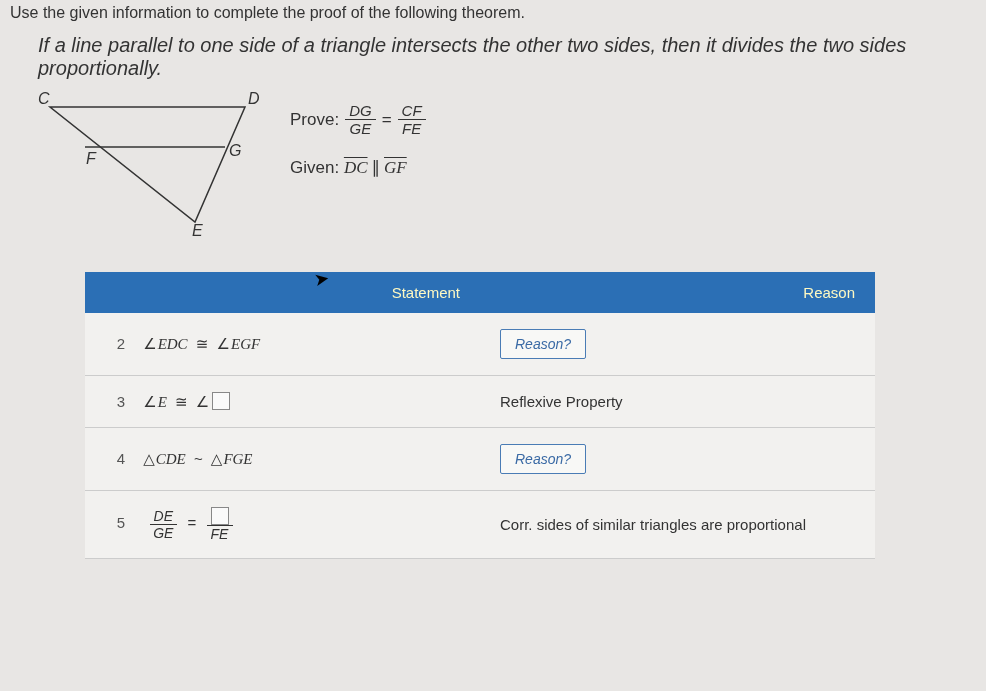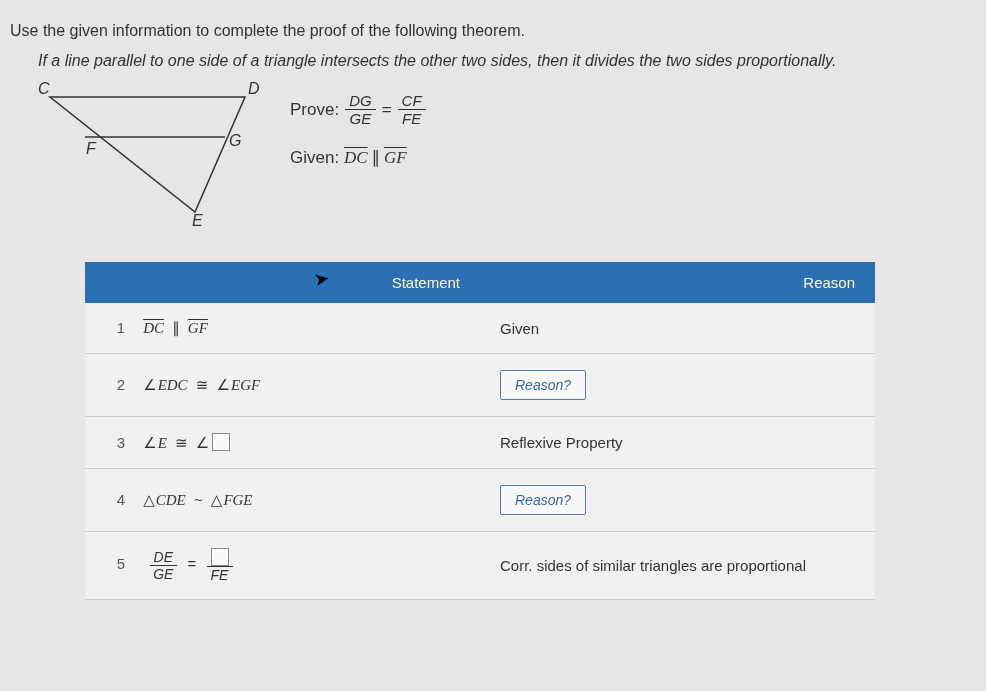--- a/index.html
+++ b/index.html
@@ -11,25 +11,25 @@
       overflow: hidden;
       color: #333;
     }
     .page {
       padding: 0 10px;
     }
     .instruction {
       font-size: 16px;
       color: #333;
       margin-bottom: 12px;
-      padding-top: 22px;
+      padding-top: 4px;
     }
     .theorem {
       font-style: italic;
-      font-size: 16px;
+      font-size: 20px;
       color: #333;
       margin-left: 28px;
       margin-bottom: 12px;
     }
     .figure-area {
       display: flex;
       align-items: flex-start;
       margin-left: 20px;
       margin-bottom: 30px;
     }
@@ -180,29 +180,20 @@
   <table class="proof-table">
     <thead>
       <tr>
         <th>Statement</th>
         <th>Reason</th>
       </tr>
     </thead>
     <tbody>
       <tr>
         <td>
-          <span class="step-num">1</span>
-          <span class="overline math">DC</span>
-          <span class="parallel">∥</span>
-          <span class="overline math">GF</span>
-        </td>
-        <td>Given</td>
-      </tr>
-      <tr>
-        <td>
           <span class="step-num">2</span>
           <span class="math angle">EDC</span>
           <span class="congruent">≅</span>
           <span class="math angle">EGF</span>
         </td>
         <td><button class="reason-btn">Reason?</button></td>
       </tr>
       <tr>
         <td>
           <span class="step-num">3</span>

